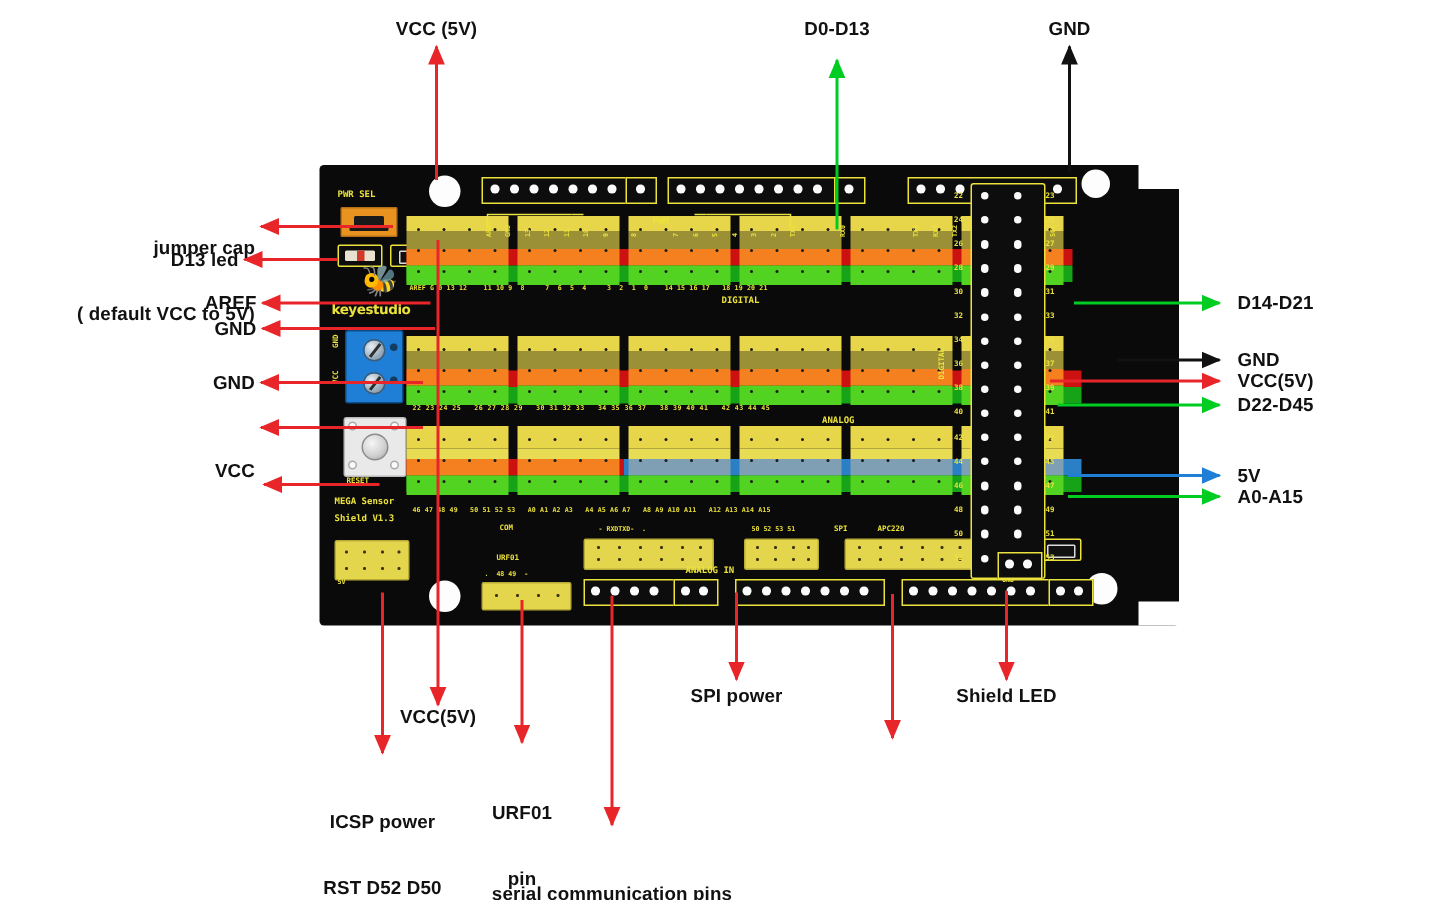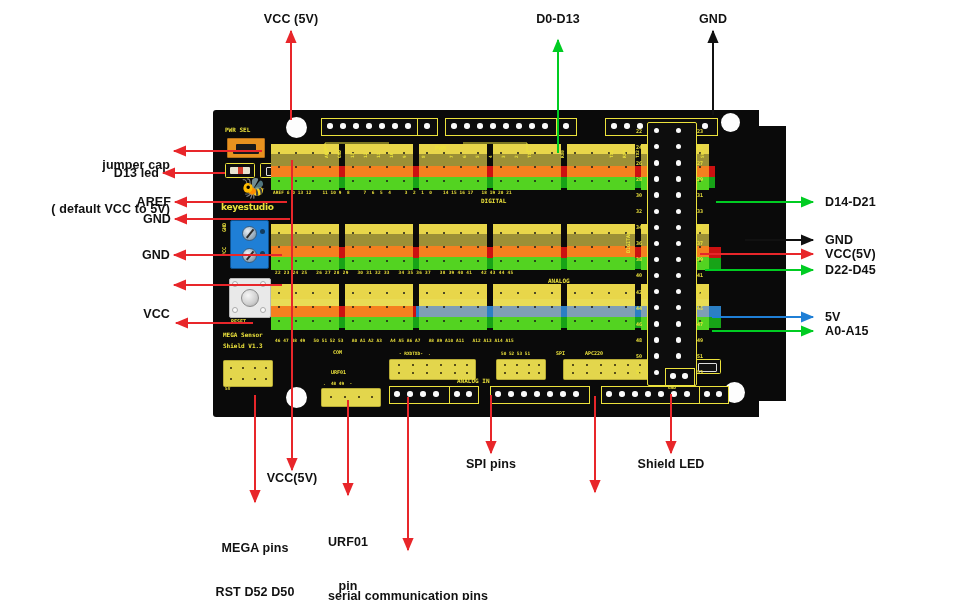--- a/index.html
+++ b/index.html
@@ -850,31 +850,31 @@
   </div>
 
   <div class="lbl l" style="left:825px;top:195px;width:140px;">D14-D21</div>
   <div class="lbl l" style="left:825px;top:233px;width:140px;">GND</div>
   <div class="lbl l" style="left:825px;top:247px;width:140px;">VCC(5V)</div>
   <div class="lbl l" style="left:825px;top:263px;width:140px;">D22-D45</div>
   <div class="lbl l" style="left:825px;top:310px;width:140px;">5V</div>
   <div class="lbl l" style="left:825px;top:324px;width:140px;">A0-A15</div>
 
   <div class="lbl c" style="left:180px;top:512px;width:150px;">
-    <div>MEGA pins</div>
+    <div>ICSP power</div>
     <div>RST D52 D50</div>
     
   </div>
   <div class="lbl c" style="left:232px;top:471px;width:120px;">VCC(5V)</div>
   <div class="lbl c" style="left:288px;top:506px;width:120px;">
     <div>URF01</div>
     <div>pin</div>
   </div>
   <div class="lbl c" style="left:308px;top:560px;width:200px;">
     <div>serial communication pins</div>
     
   </div>
-  <div class="lbl c" style="left:431px;top:457px;width:120px;">SPI pins</div>
+  <div class="lbl c" style="left:431px;top:457px;width:120px;">SPI power</div>
   <div class="lbl c" style="left:495px;top:495px;width:200px;">
   </div>
   <div class="lbl c" style="left:611px;top:457px;width:120px;">Shield LED</div>
 
 </div>
 
 </body></html>

